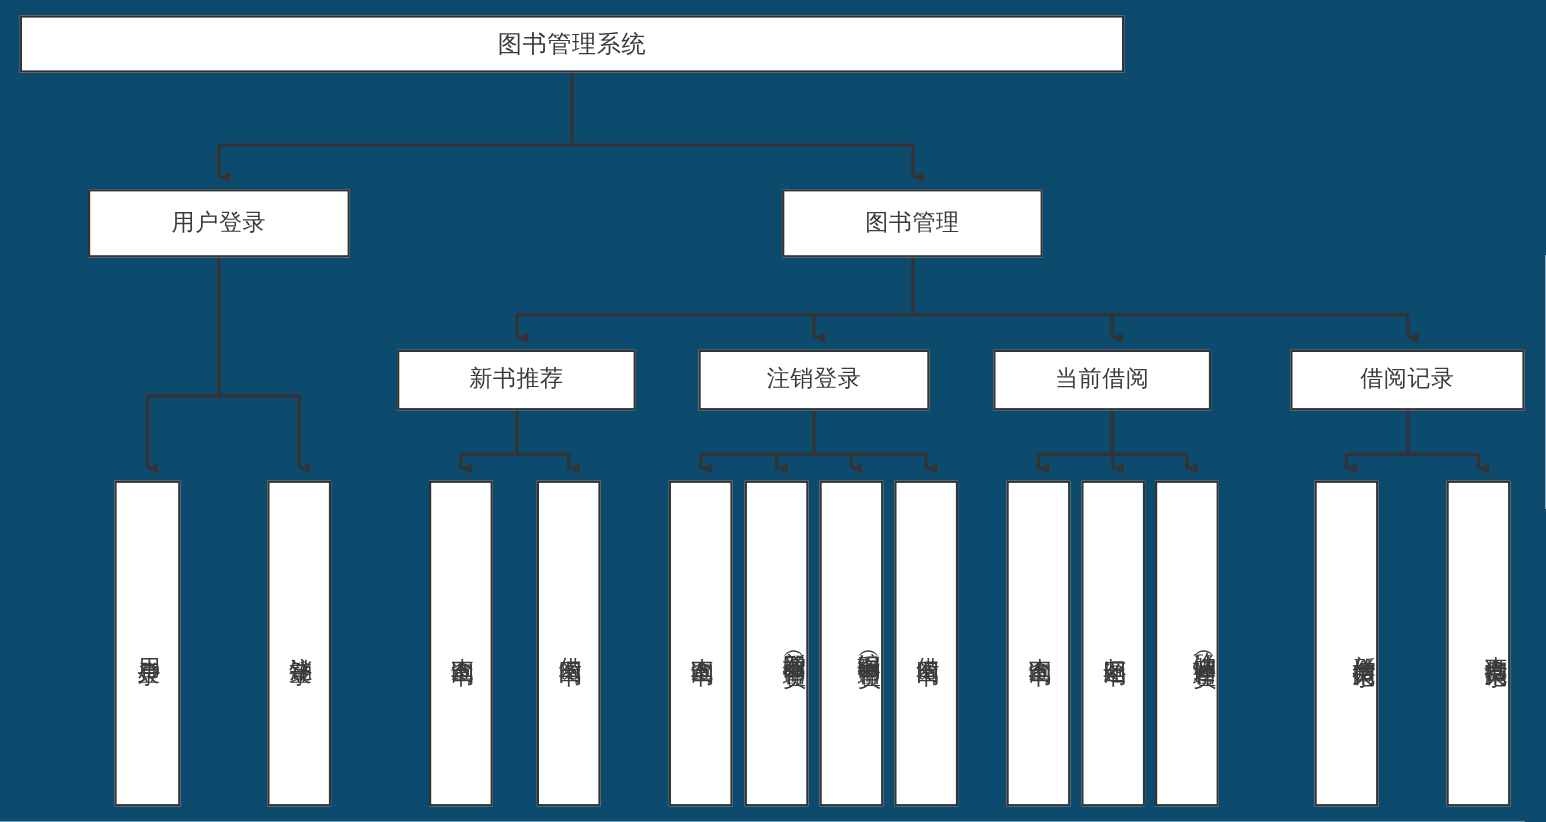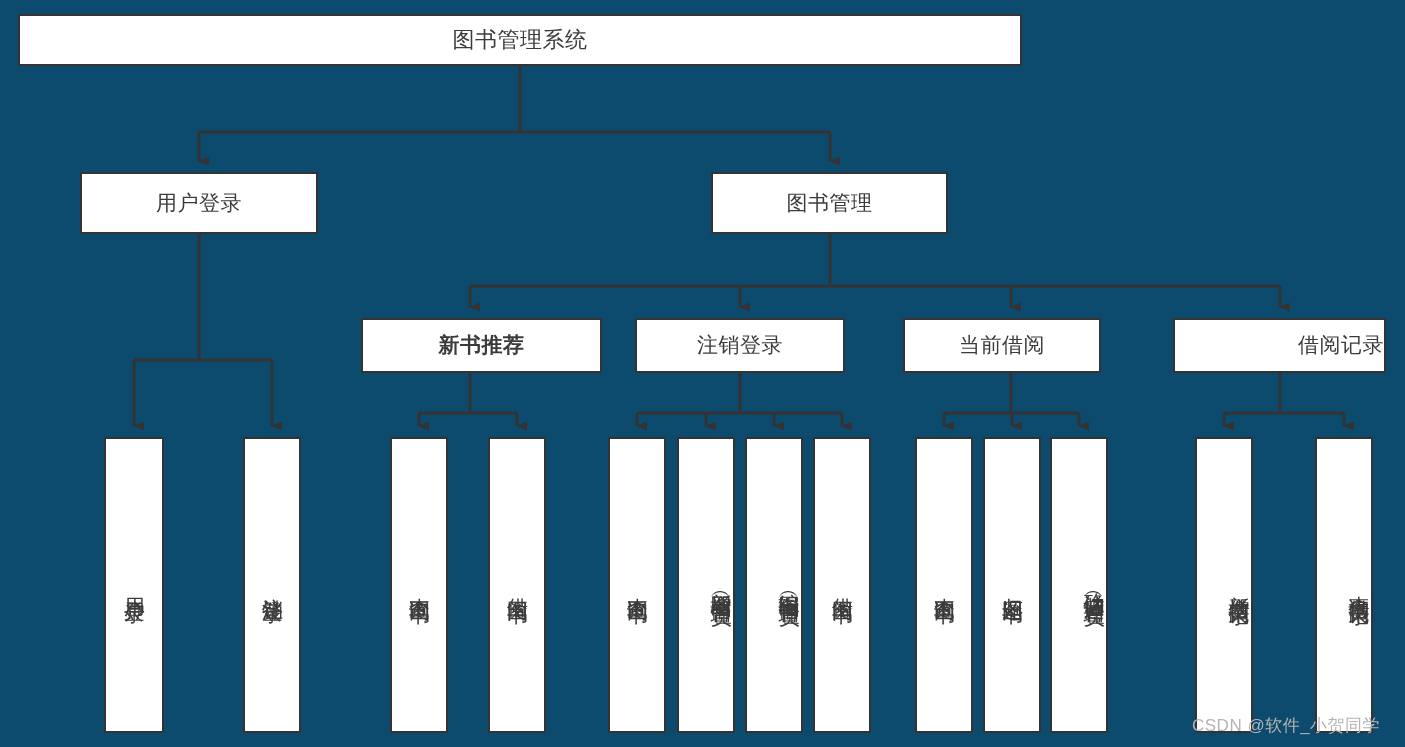--- a/index.html
+++ b/index.html
@@ -119,30 +119,30 @@
   <div id="nodes-layer">
       <div class="node node-h node-root" style="left: 18px; top: 14px; width: 1004px; height: 52px;">
         <span>图书管理系统</span>
       </div>
       <div class="node node-h" style="left: 80px; top: 172px; width: 238px; height: 62px;">
         <span>用户登录</span>
       </div>
       <div class="node node-h" style="left: 711px; top: 172px; width: 237px; height: 62px;">
         <span>图书管理</span>
       </div>
-      <div class="node node-h" style="left: 361px; top: 318px; width: 241px; height: 55px; font-weight: bold;">
+      <div class="node node-h" style="left: 361px; top: 318px; width: 217px; height: 55px;">
         <span>新书推荐</span>
       </div>
       <div class="node node-h" style="left: 635px; top: 318px; width: 210px; height: 55px;">
         <span>注销登录</span>
       </div>
       <div class="node node-h" style="left: 903px; top: 318px; width: 198px; height: 55px;">
         <span>当前借阅</span>
       </div>
-      <div class="node node-h" style="left: 1173px; top: 318px; width: 213px; height: 55px; justify-content: flex-end;">
+      <div class="node node-h" style="left: 1173px; top: 318px; width: 213px; height: 55px;">
         <span>借阅记录</span>
       </div>
       <div class="node node-v" style="left: 104px; top: 437px; width: 60px; height: 296px;">
         <span>用户登录</span>
       </div>
       <div class="node node-v" style="left: 243px; top: 437px; width: 58px; height: 296px;">
         <span>注销登录</span>
       </div>
       <div class="node node-v" style="left: 390px; top: 437px; width: 58px; height: 296px;">
         <span>查询图书</span>
@@ -172,15 +172,14 @@
         <span>确认归还（管理员）</span>
       </div>
       <div class="node node-v align-top" style="left: 1195px; top: 437px; width: 58px; height: 296px;">
         <span>新增借阅记录</span>
       </div>
       <div class="node node-v align-top" style="left: 1315px; top: 437px; width: 58px; height: 296px;">
         <span>查询借阅记录</span>
       </div>
     </div>
 
-  <div class="watermark">CSDN @软件_小贺同学</div>
 
 </div>
 
 </body></html>

